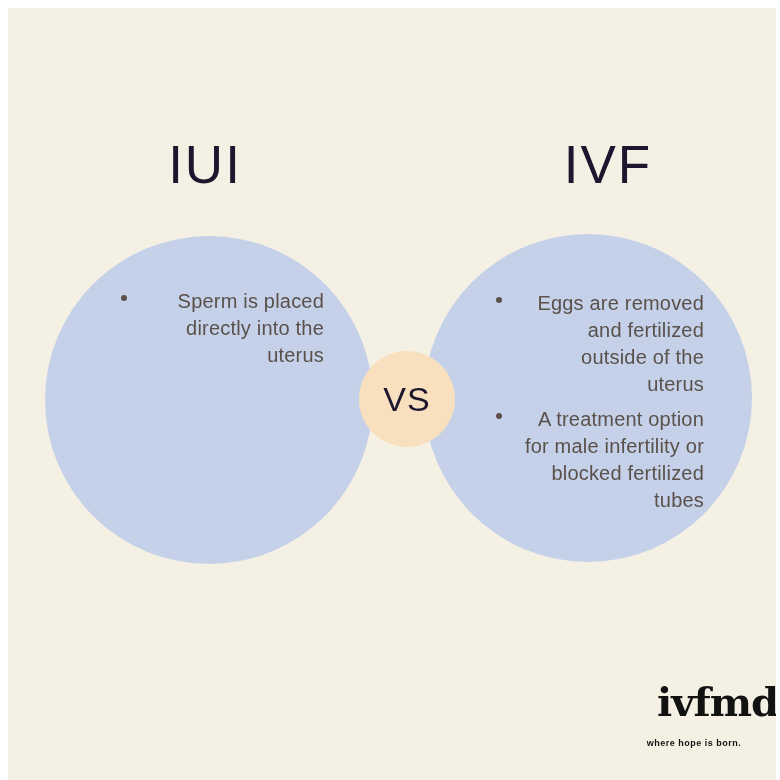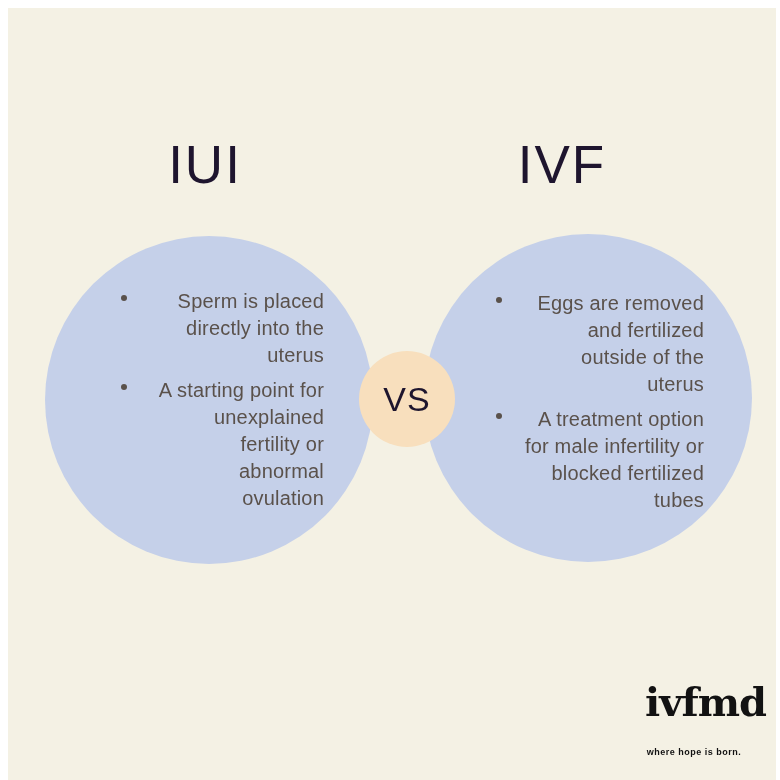--- a/index.html
+++ b/index.html
@@ -24,21 +24,21 @@
     position: absolute;
     top: 126px;
     transform: translateX(-50%);
     font-size: 53px;
     font-weight: 400;
     letter-spacing: 2px;
     color: var(--heading);
     line-height: 1;
   }
   .title-left  { left: 197px; }
-  .title-right { left: 554px; }
+  .title-right { left: 600px; }
   .circle {
     position: absolute;
     width: 328px;
     height: 328px;
     border-radius: 50%;
     background: var(--blue);
     z-index: 1;
   }
   .circle-left  { left: 37px;  top: 228px; }
   .circle-right { left: 416px; top: 226px; }
@@ -97,23 +97,24 @@
     color: var(--logo);
     z-index: 3;
   }
   .logo-wordmark {
     font-family: "DejaVu Serif", serif;
     font-weight: 700;
     font-size: 40px;
     line-height: 1.05;
     letter-spacing: -1px;
     color: var(--logo);
+    margin-left: 12px;
   }
   .logo-tagline {
-    margin-top: 16px;
+    margin-top: 7px;
     font-family: "Liberation Sans", sans-serif;
     font-weight: 700;
     font-size: 9px;
     letter-spacing: 0.5px;
     color: var(--logo);
   }
 </style>
 </head>
 <body>
 
@@ -128,25 +129,20 @@
   <div class="circle circle-right"></div>
 
   <div class="vs-badge">
     <span class="vs-text">VS</span>
   </div>
 
   <ul class="bullet-list bullet-list-left">
     <li>Sperm is placed
 directly into the
 uterus</li>
-    <li>A starting point for
-unexplained
-fertility or
-abnormal
-ovulation</li>
   </ul>
 
   <ul class="bullet-list bullet-list-right">
     <li>Eggs are removed
 and fertilized
 outside of the
 uterus</li>
     <li>A treatment option
 for male infertility or
 blocked fertilized

